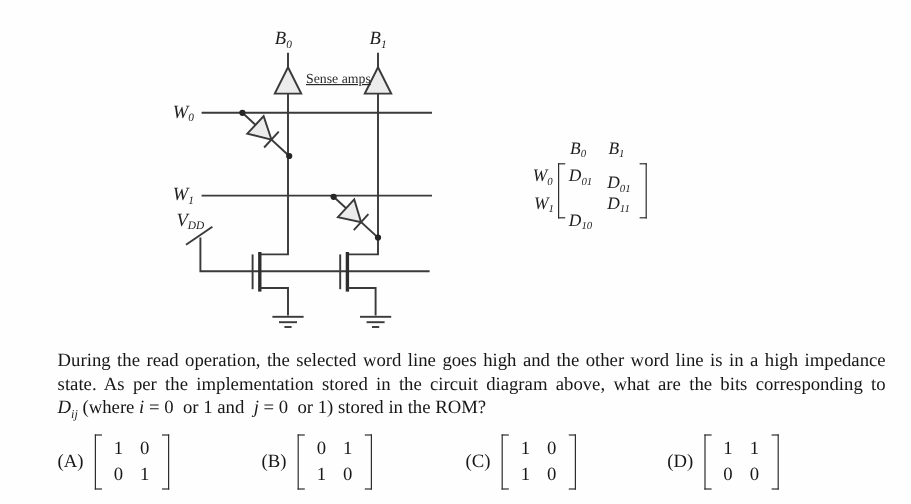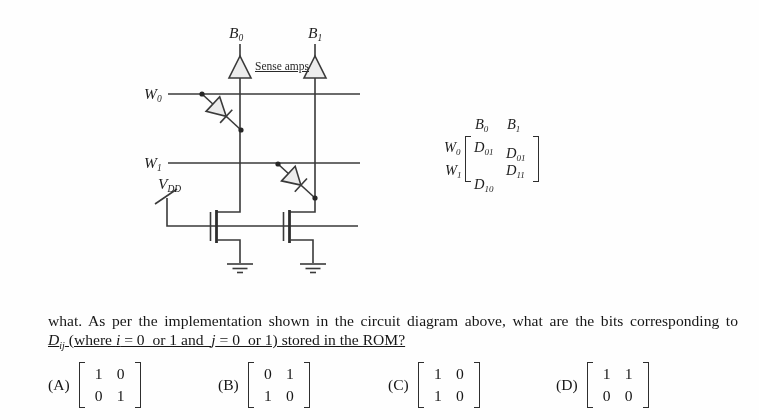--- a/index.html
+++ b/index.html
@@ -13,21 +13,21 @@
   .cl{font-style:italic;font-size:15.5px;white-space:nowrap;}
   .cl .sb{font-size:9.5px;vertical-align:-3px;letter-spacing:0;}
   .small-label{font-size:11.5px;font-style:normal;color:#2a2a2a;text-decoration:underline;}
   .romlbl{font-style:italic;font-size:14.5px;white-space:nowrap;}
   .romlbl .sb{font-size:9px;vertical-align:-3px;font-style:italic;}
   .br{box-sizing:border-box;}
   .br-l{border:1.5px solid #2e2e2e;border-right:none;width:6px;}
   .br-r{border:1.5px solid #2e2e2e;border-left:none;width:6px;}
   .qline{position:absolute;left:48px;width:690px;font-size:15.6px;line-height:19px;
          text-align:justify;text-align-last:justify;color:#171717;}
-  .qline3{position:absolute;left:48px;font-size:15.6px;line-height:19px;white-space:pre;color:#171717;text-decoration:underline;}
+  .qline3{position:absolute;left:48px;font-size:15.6px;line-height:19px;white-space:pre;color:#171717;}
   .it{font-style:italic;}
   .fsub{font-size:10px;font-style:italic;vertical-align:-4px;}
   .ans{position:absolute;top:361px;height:48px;display:flex;align-items:center;gap:9px;}
   .ans-label{font-size:15.6px;color:#171717;}
   .mat{display:flex;align-items:stretch;height:46px;}
   .mgrid{display:grid;grid-template-columns:22px 22px;grid-auto-rows:1fr;
          align-items:center;text-align:center;font-size:15.6px;padding:1px 3px;color:#171717;}
 </style>
 </head>
 <body>
@@ -86,36 +86,37 @@
       <path class="wire" d="M305.5 268.5 H320.5"></path>
       <path class="wire" d="M310 272.5 H316"></path>
     </g>
   </svg>
 
   <span class="abs cl" style="left:229px;top:24px"><span>B</span><span class="sb">0</span></span>
   <span class="abs cl" style="left:308px;top:24px"><span>B</span><span class="sb">1</span></span>
   <span class="abs small-label" style="left:255px;top:60px">Sense amps</span>
   <span class="abs cl" style="left:144px;top:85px"><span>W</span><span class="sb">0</span></span>
   <span class="abs cl" style="left:144px;top:154px"><span>W</span><span class="sb">1</span></span>
-  <span class="abs cl" style="left:158px;top:175px"><span>V</span><span class="sb">DD</span></span>
+  <span class="abs cl" style="left:147px;top:175px"><span>V</span><span class="sb">DD</span></span>
 
   <div class="abs" style="left:440px;top:112px;width:160px;height:80px">
     <span class="abs romlbl" style="left:35px;top:4px"><span>B</span><span class="sb">0</span></span>
     <span class="abs romlbl" style="left:67px;top:4px"><span>B</span><span class="sb">1</span></span>
     <span class="abs romlbl" style="left:4px;top:27px"><span>W</span><span class="sb">0</span></span>
     <span class="abs romlbl" style="left:5px;top:50px"><span>W</span><span class="sb">1</span></span>
     <div class="abs br br-l" style="left:25px;top:24px;height:46px"></div>
     <span class="abs romlbl" style="left:34px;top:27px"><span>D</span><span class="sb">01</span></span>
     <span class="abs romlbl" style="left:66px;top:33px"><span>D</span><span class="sb">01</span></span>
     <span class="abs romlbl" style="left:34px;top:64px"><span>D</span><span class="sb">10</span></span>
     <span class="abs romlbl" style="left:66px;top:50px"><span>D</span><span class="sb">11</span></span>
     <div class="abs br br-r" style="left:93px;top:24px;height:46px"></div>
   </div>
 
-  <div class="qline" style="top:311px">what. As per the implementation shown in the circuit diagram above, what are the bits corresponding to</div>
+  <div class="qline" style="top:291px">During the read operation, the selected word line goes high and the other word line is in a high impedance</div>
+  <div class="qline" style="top:311px">state. As per the implementation stored in the circuit diagram above, what are the bits corresponding to</div>
   <div class="qline3" style="top:330px"><span class="it">D</span><span class="fsub">ij</span><span> (where </span><span class="it">i</span><span> = 0  or 1 and  </span><span class="it">j</span><span> = 0  or 1) stored in the ROM?</span></div>
 
   <div class="ans" style="left:48px">
     <span class="ans-label">(A)</span>
     <span class="mat">
       <span class="br br-l"></span>
       <span class="mgrid">
         <span>1</span>
           <span>0</span>
         <span>0</span>

